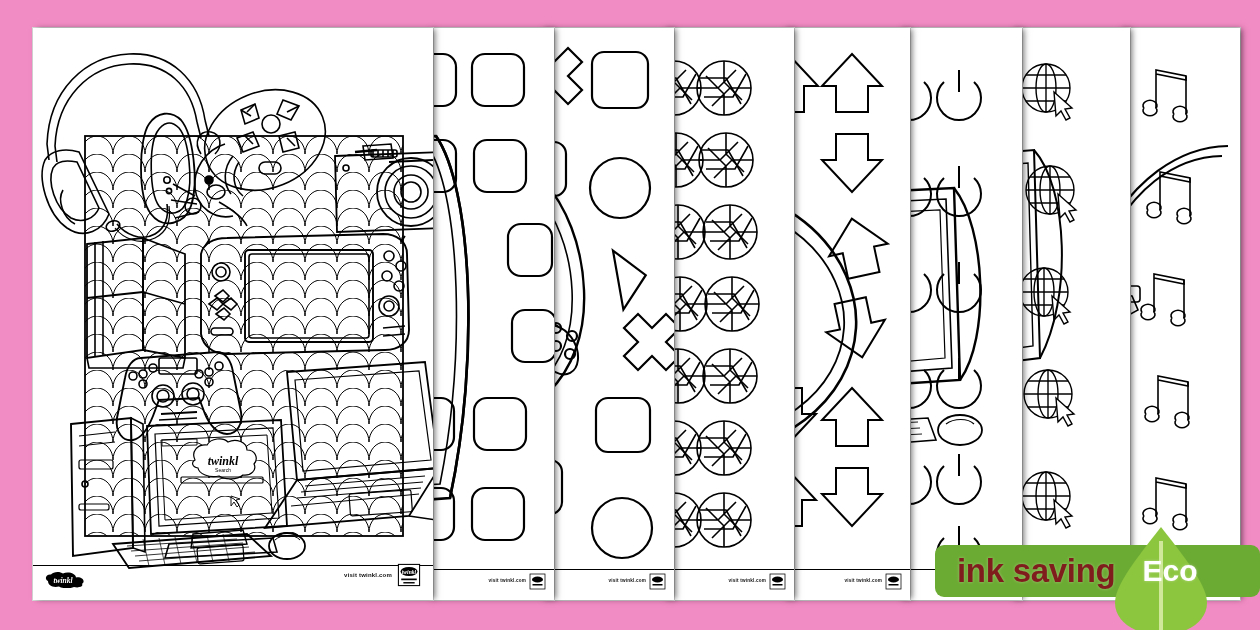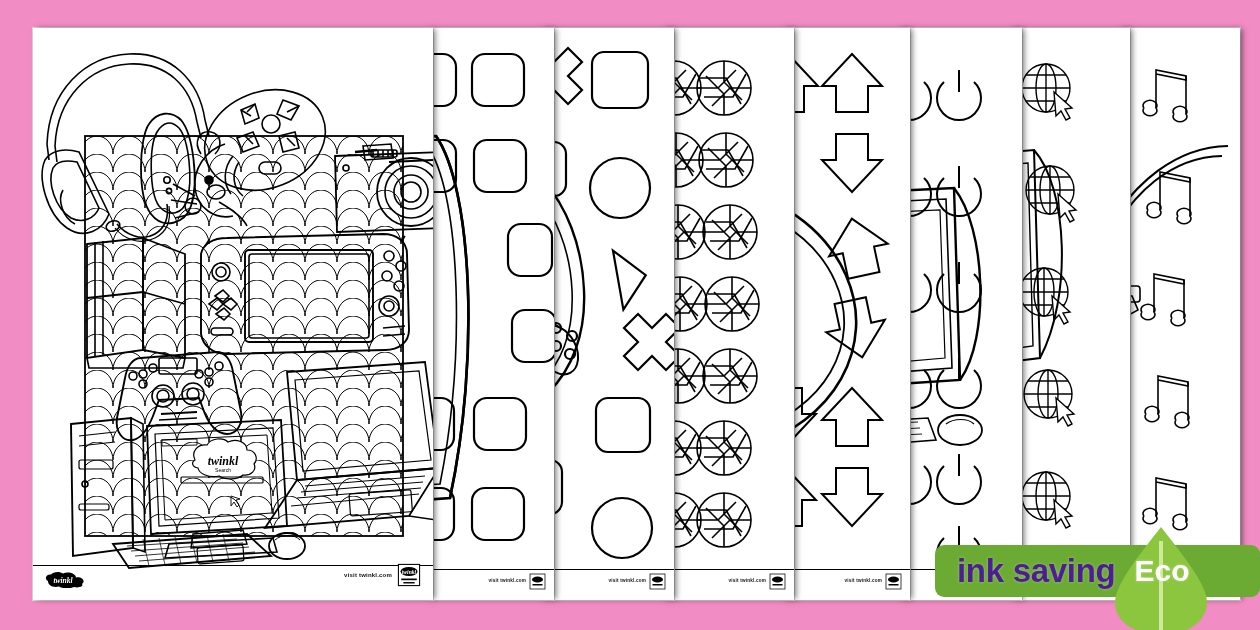--- a/index.html
+++ b/index.html
@@ -40,27 +40,27 @@
   .cloudword{display:block;}
 
   
   .eco-wrap{position:absolute;left:935px;top:537px;width:325px;height:93px;}
   .eco-bar{
     position:absolute;left:0;top:8px;width:325px;height:52px;
     background:#6cab33;border-radius:9px;
   }
   .eco-text{
     position:absolute;left:22px;top:8px;height:52px;line-height:52px;
-    color:#4c1d95;font-size:33px;font-weight:bold;letter-spacing:-.3px;
+    color:#7f1d1d;font-size:33px;font-weight:bold;letter-spacing:-.3px;
     text-shadow:0 0 3px rgba(255,255,255,.35);
     font-family:"Liberation Sans",sans-serif;white-space:nowrap;
   }
   .eco-leaf{position:absolute;left:178px;top:-12px;width:96px;height:112px;}
   .eco-leaf-label{
-    position:absolute;left:196px;top:12px;width:62px;height:44px;line-height:44px;
+    position:absolute;left:204px;top:12px;width:62px;height:44px;line-height:44px;
     text-align:center;color:#ffffff;font-size:30px;font-weight:bold;
     text-shadow:0 0 3px rgba(255,255,255,.35);
   }
 </style>
 </head>
 <body>
 
 <div class="stage">
 
   <div class="sheet" style="left:1118px;width:122px;">

